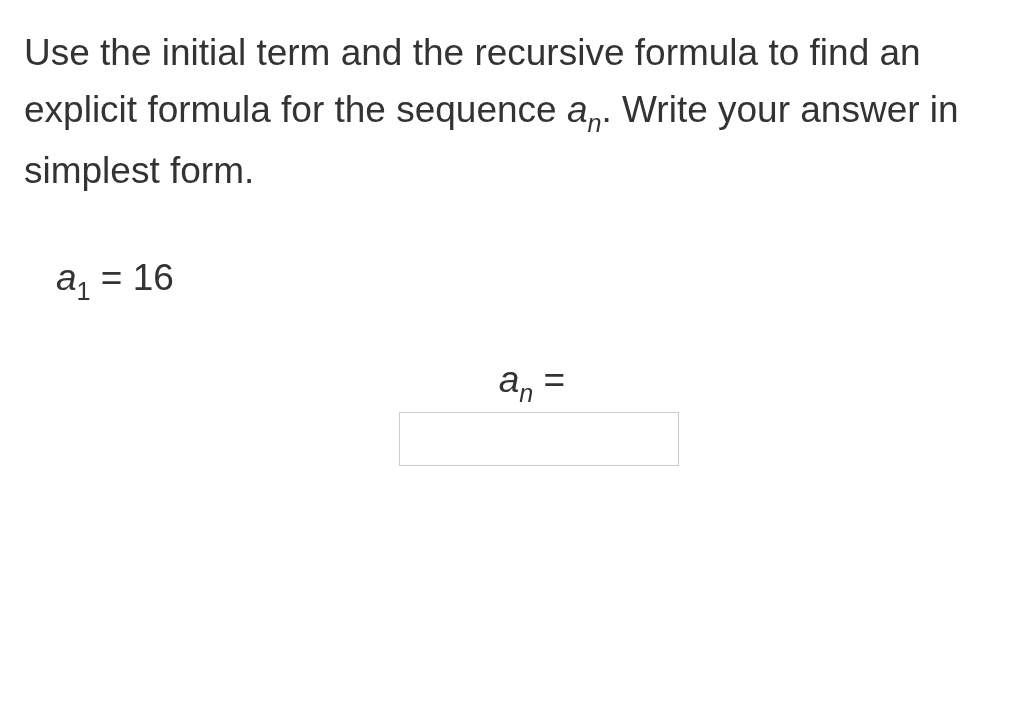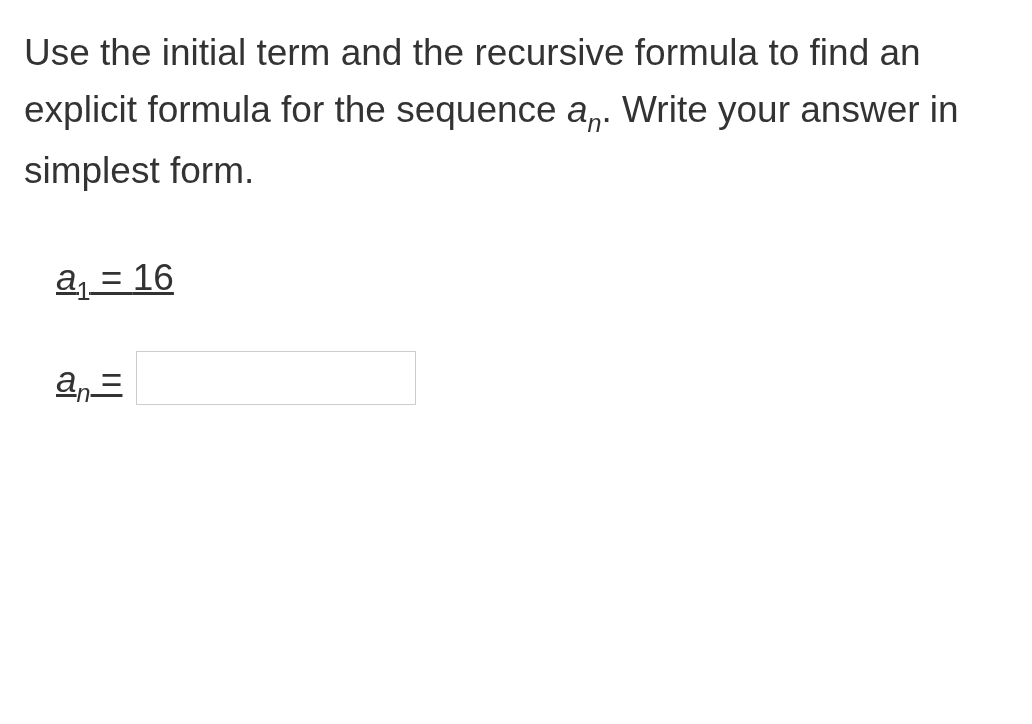--- a/index.html
+++ b/index.html
@@ -38,24 +38,25 @@
       position: relative;
       top: 0.05em;
     }
     .equations {
       padding-left: 32px;
     }
     .eq-line {
       margin-bottom: 42px;
       font-size: 37px;
       display: flex;
-      text-decoration: underline;
+      align-items: center;
     }
     .eq-line:last-child {
       margin-bottom: 8px;
+      flex-direction: column;
     }
     .answer-input {
       border: 1.5px solid #cccccc;
       background: #ffffff;
       width: 280px;
       height: 54px;
       margin-left: 14px;
       font-size: 30px;
       padding: 4px 8px;
       font-family: Verdana, Geneva, sans-serif;

